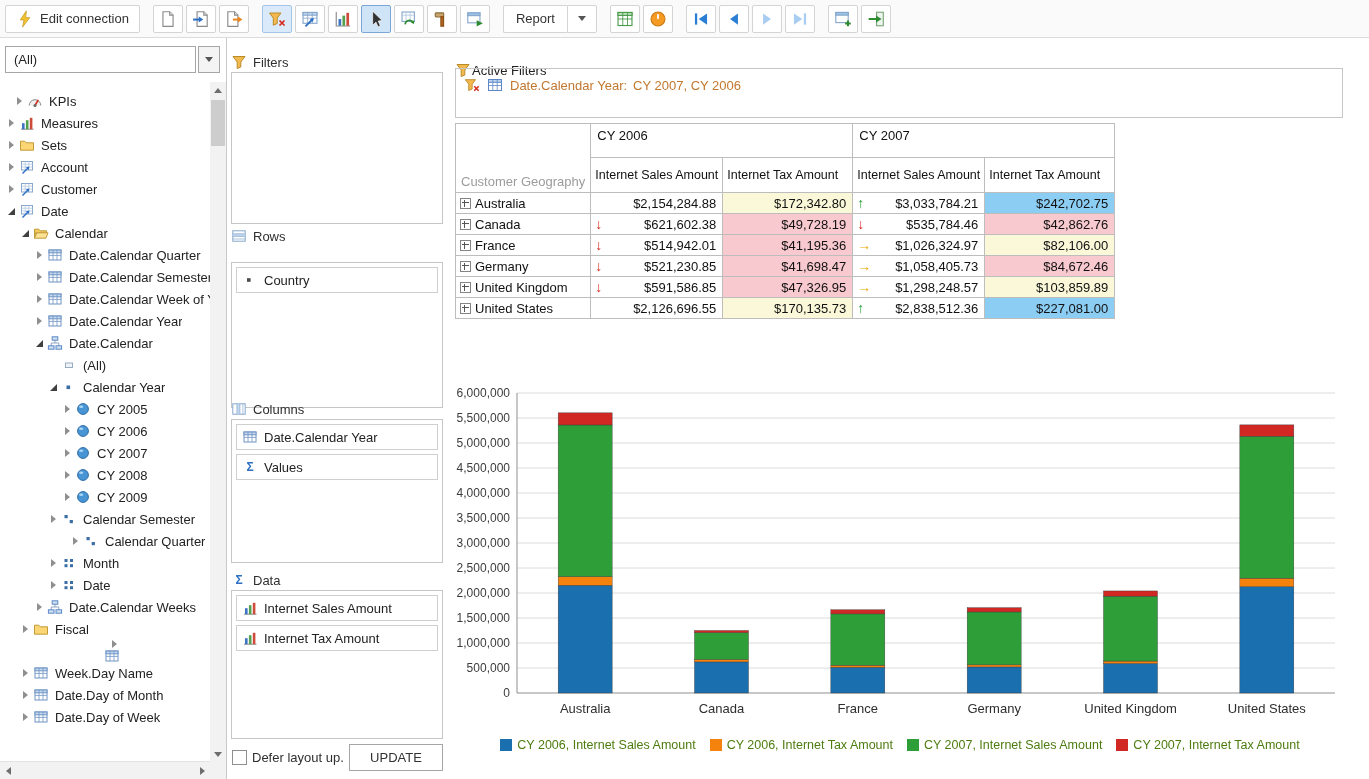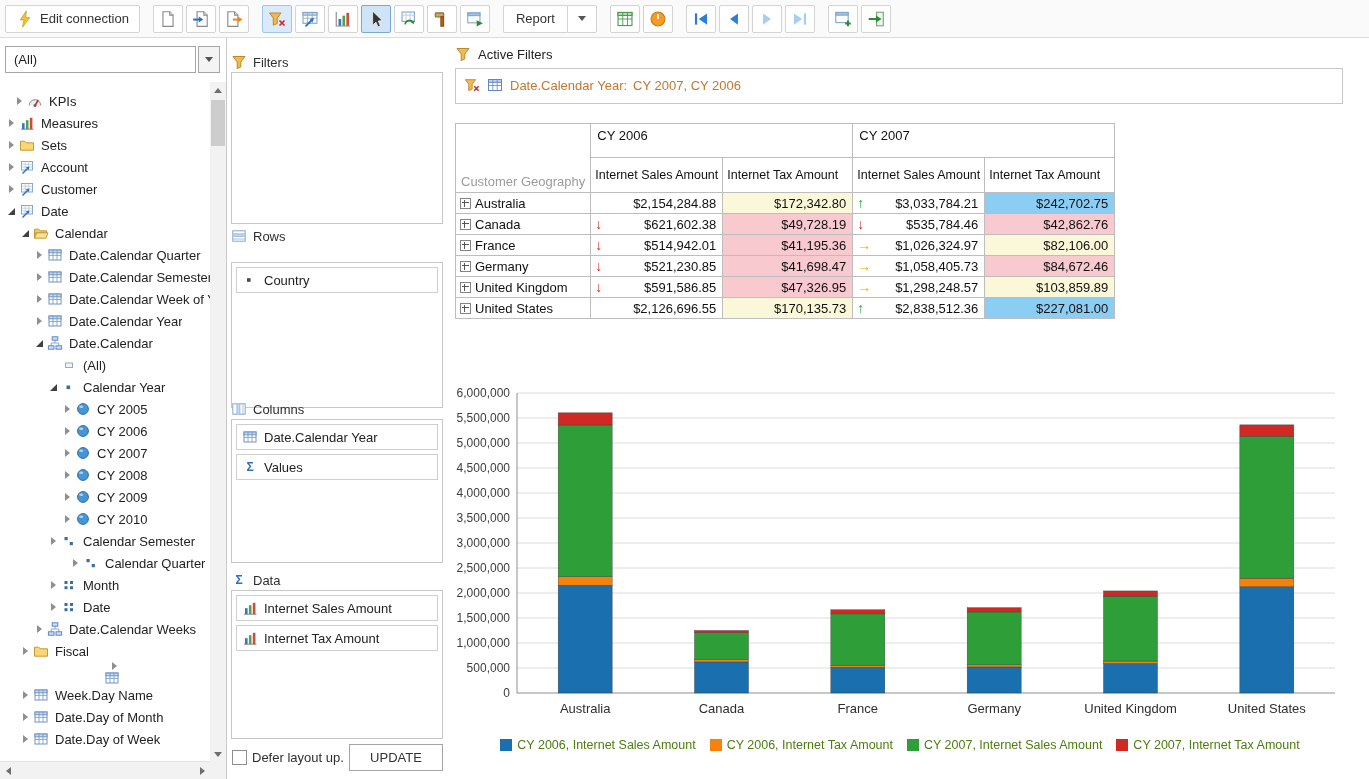--- a/index.html
+++ b/index.html
@@ -76,22 +76,22 @@
   .item-icon{width:17px;height:16px;display:inline-flex;flex:none;}
   .item-icon svg{width:16px;height:16px;}
   #panel-bottom{position:absolute;left:4px;right:9px;top:705px;height:28px;display:flex;align-items:center;gap:5px;}
   .cb{width:13px;height:13px;border:1px solid #8f8f8f;background:#fff;flex:none;cursor:pointer;}
   .cb-label{font-size:13px;color:#2f2f2f;white-space:nowrap;overflow:hidden;max-width:92px;}
   .update-btn{margin-left:auto;width:96px;height:27px;border:1px solid #a6a6a6;background:#fff;
               font:13px "Liberation Sans",sans-serif;color:#333;cursor:pointer;}
 
   
   .report{position:absolute;left:452px;top:38px;right:0;bottom:0;background:#fff;overflow:hidden;}
-  .af-title{position:absolute;left:3px;top:8px;display:flex;gap:6px;align-items:center;font-size:13px;color:#222;}
-  .af-box{position:absolute;left:3px;top:30px;width:888px;height:36px;border:1px solid #c6c6c6;box-sizing:border-box;text-align:right;}
+  .af-title{position:absolute;left:3px;top:24px;display:flex;align-items:center;font-size:13px;color:#222;}
+  .af-box{position:absolute;left:3px;top:30px;width:888px;height:50px;border:1px solid #c6c6c6;box-sizing:border-box;text-align:right;}
   .af-item{display:flex;align-items:center;gap:6px;margin:8px;font-size:13px;}
   .af-field{color:#c1772e;} .af-values{color:#c1772e;}
 
   .pivot-wrap{position:absolute;left:3px;top:85px;}
   table.pivot-table{border-collapse:collapse;table-layout:fixed;font-size:13px;color:#111;}
   table.pivot-table td{border:1px solid #bdbdbd;box-sizing:border-box;overflow:hidden;white-space:nowrap;}
   td.corner{vertical-align:bottom;color:#9c9c9c;padding:3px 5px;}
   td.grp{height:34px;vertical-align:top;padding:4px 6px;}
   td.msr{height:35px;vertical-align:middle;padding:2px 4px;font-size:12.5px;}
   td.rh{height:21px;padding:1px 4px;}
@@ -500,30 +500,20 @@
           </div>
           <div class="tree-row" style="padding-left: 60px;">
             <span class="tree-arrow collapsed"></span>
             <span class="tree-icon">
               <svg viewBox="0 0 16 16">
                 <circle cx="8" cy="8" r="5.4" fill="#4795d4" stroke="#2c6ba4"></circle>
                 <ellipse cx="6.2" cy="5.8" rx="2.1" ry="1.3" fill="#a8d4f2"></ellipse>
               </svg>
             </span>
             <span class="tree-label">CY 2009</span>
-          </div>
-          <div class="tree-row" style="padding-left: 60px;">
-            <span class="tree-arrow collapsed"></span>
-            <span class="tree-icon">
-              <svg viewBox="0 0 16 16">
-                <circle cx="8" cy="8" r="5.4" fill="#4795d4" stroke="#2c6ba4"></circle>
-                <ellipse cx="6.2" cy="5.8" rx="2.1" ry="1.3" fill="#a8d4f2"></ellipse>
-              </svg>
-            </span>
-            <span class="tree-label">CY 2010</span>
           </div>
           <div class="tree-row" style="padding-left: 46px;">
             <span class="tree-arrow collapsed"></span>
             <span class="tree-icon">
               <svg viewBox="0 0 16 16">
                 <rect x="3.5" y="4" width="3.2" height="3.2" fill="#3a6ea5"></rect>
                 <rect x="8.7" y="9" width="3.2" height="3.2" fill="#3a6ea5"></rect>
               </svg>
             </span>
             <span class="tree-label">Calendar Semester</span>

